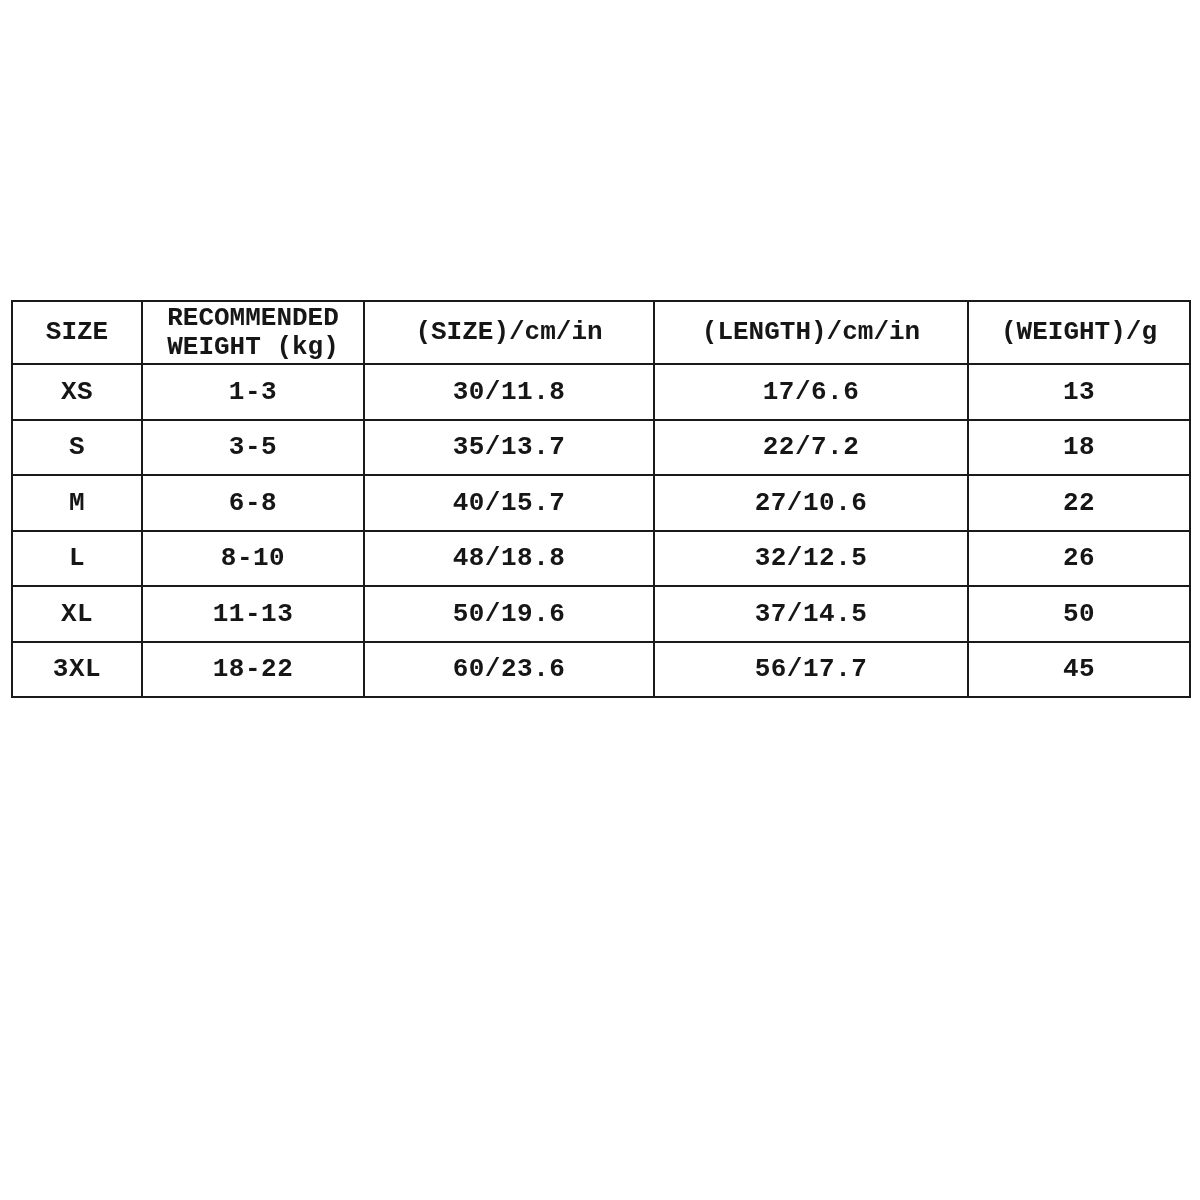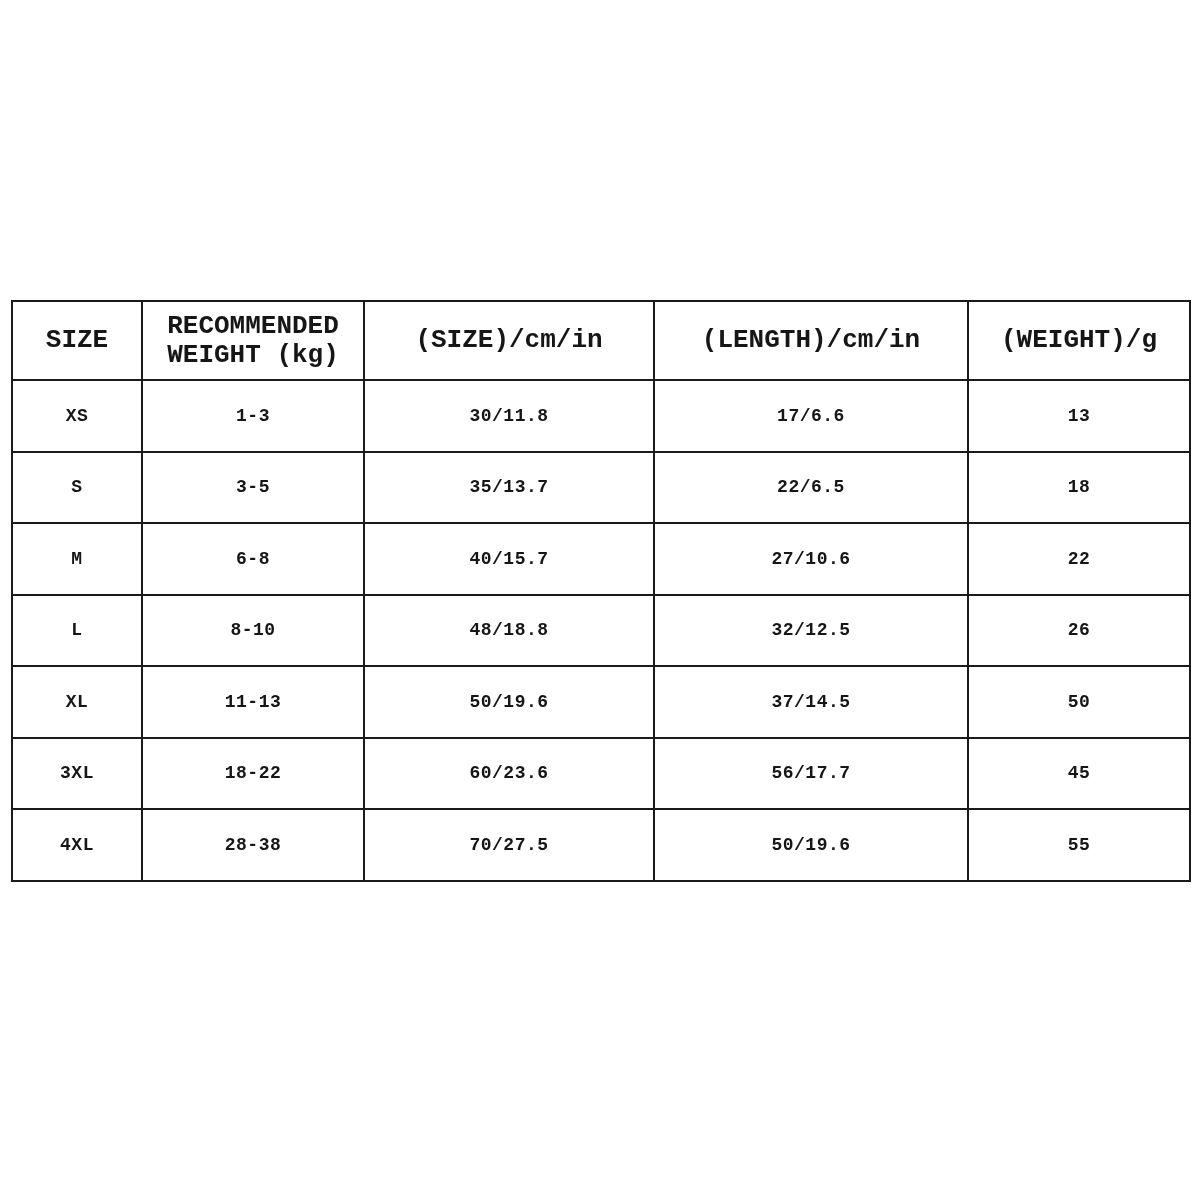--- a/index.html
+++ b/index.html
@@ -25,32 +25,32 @@
     width: 1178px;
     background: #ffffff;
     color: #161616;
     font-weight: 700;
   }
   table.size-chart th,
   table.size-chart td {
     border: 2.5px solid #1a1a1a;
     text-align: center;
     vertical-align: middle;
-    padding: 8px 4px;
+    padding: 0 4px;
     overflow: hidden;
   }
   table.size-chart thead th {
     height: 61px;
     font-size: 26px;
     line-height: 1.08;
     font-weight: 700;
   }
   table.size-chart tbody td {
     height: 53.5px;
-    font-size: 18px;
+    font-size: 26px;
     letter-spacing: 0.5px;
     font-weight: 700;
   }
   col.c-size   { width: 130px; }
   col.c-recw   { width: 222px; }
   col.c-chest  { width: 290px; }
   col.c-length { width: 314px; }
   col.c-weight { width: 222px; }
 </style>
 </head>
@@ -79,21 +79,21 @@
           <td>XS</td>
           <td>1-3</td>
           <td>30/11.8</td>
           <td>17/6.6</td>
           <td>13</td>
         </tr>
         <tr>
           <td>S</td>
           <td>3-5</td>
           <td>35/13.7</td>
-          <td>22/6.5</td>
+          <td>22/7.2</td>
           <td>18</td>
         </tr>
         <tr>
           <td>M</td>
           <td>6-8</td>
           <td>40/15.7</td>
           <td>27/10.6</td>
           <td>22</td>
         </tr>
         <tr>
@@ -110,22 +110,15 @@
           <td>37/14.5</td>
           <td>50</td>
         </tr>
         <tr>
           <td>3XL</td>
           <td>18-22</td>
           <td>60/23.6</td>
           <td>56/17.7</td>
           <td>45</td>
         </tr>
-        <tr>
-          <td>4XL</td>
-          <td>28-38</td>
-          <td>70/27.5</td>
-          <td>50/19.6</td>
-          <td>55</td>
-        </tr>
       </tbody>
   </table>
 </div>
 
 </body></html>

